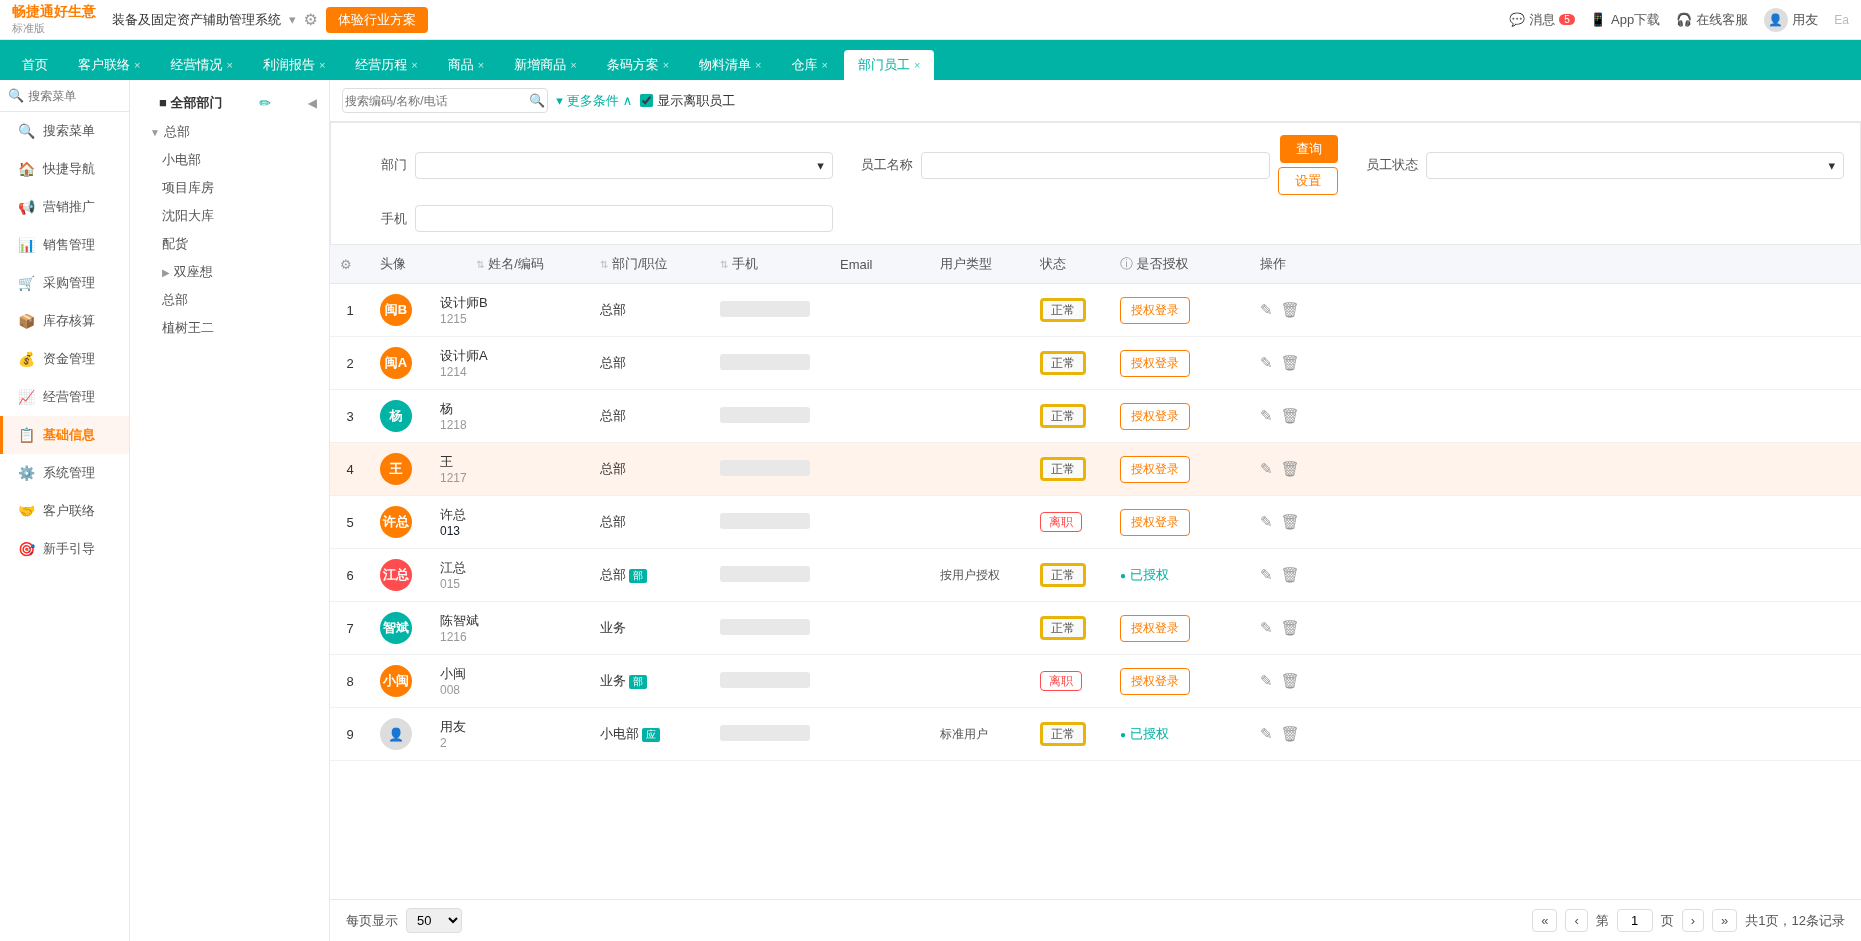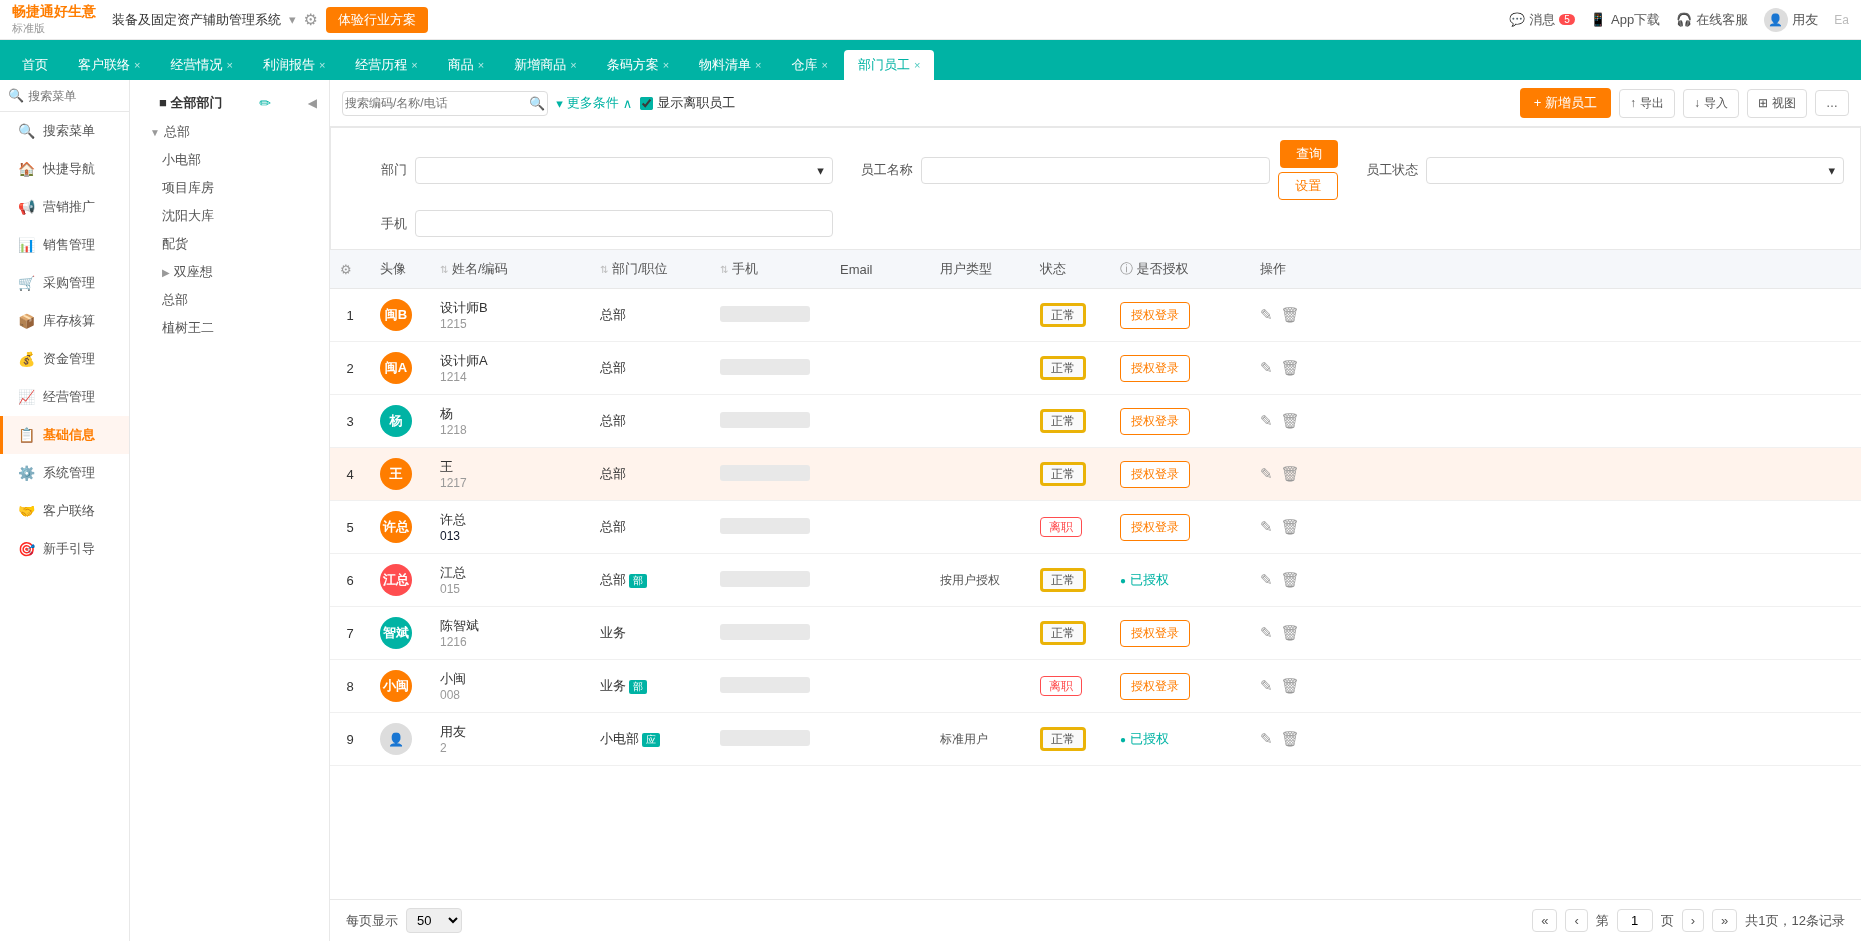--- a/index.html
+++ b/index.html
@@ -405,38 +405,20 @@
           </div>
           <span class="filter-btn">
             <span>▾</span>
             更多条件
             <span>∧</span>
           </span>
           <label class="show-resigned">
             <input type="checkbox" checked="" style="">
             <span>显示离职员工</span>
           </label>
-        </div>
-        <div class="toolbar-right">
-          <button class="btn-add">+ 新增员工</button>
-          <button class="btn-outline">
-            <span>↑</span>
-            导出
-          </button>
-          <button class="btn-outline">
-            <span>↓</span>
-            导入
-          </button>
-          <button class="btn-outline">
-            <span>⊞</span>
-            视图
-          </button>
-          <button class="btn-outline">
-            <span>…</span>
-          </button>
         </div>
       </div>
 
       <div class="filter-panel">
         <div class="filter-row">
           <span class="filter-label">部门</span>
           <div class="filter-select-wrap">
             <span></span>
             <span>▾</span>
           </div>
@@ -463,21 +445,21 @@
       </div>
 
       <div class="table-wrap">
         <table>
           <thead>
             <tr>
               <th style="width:40px;">
                 <span style="cursor:pointer;color:#999;">⚙</span>
               </th>
               <th style="width:60px;">头像</th>
-              <th style="width:160px;">
+              <th style="width:160px;text-align:center;">
                 <span class="sort-icon">⇅</span> 姓名/编码
               </th>
               <th style="width:120px;">
                 <span class="sort-icon">⇅</span> 部门/职位
               </th>
               <th style="width:120px;">
                 <span class="sort-icon">⇅</span> 手机
               </th>
               <th style="width:100px;">Email</th>
               <th style="width:100px;">用户类型</th>

